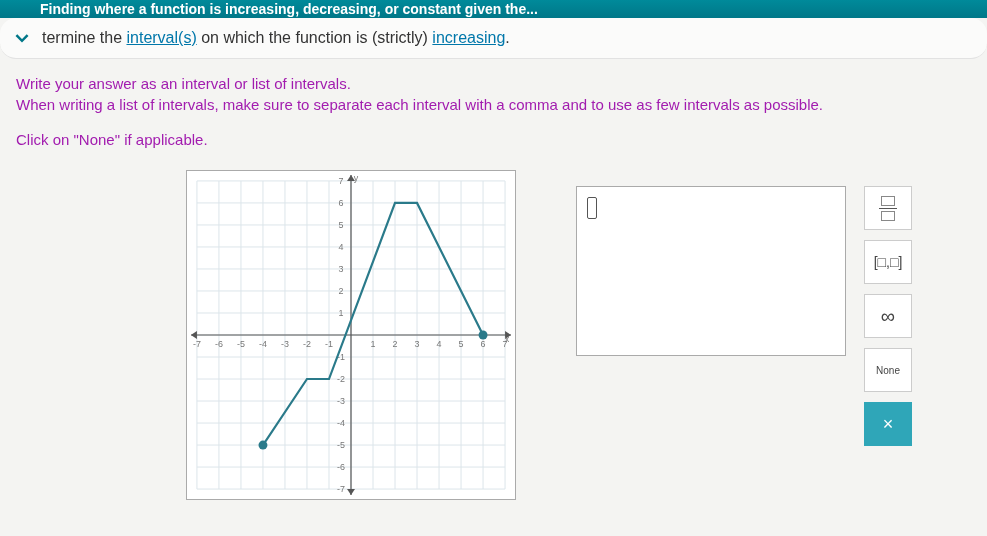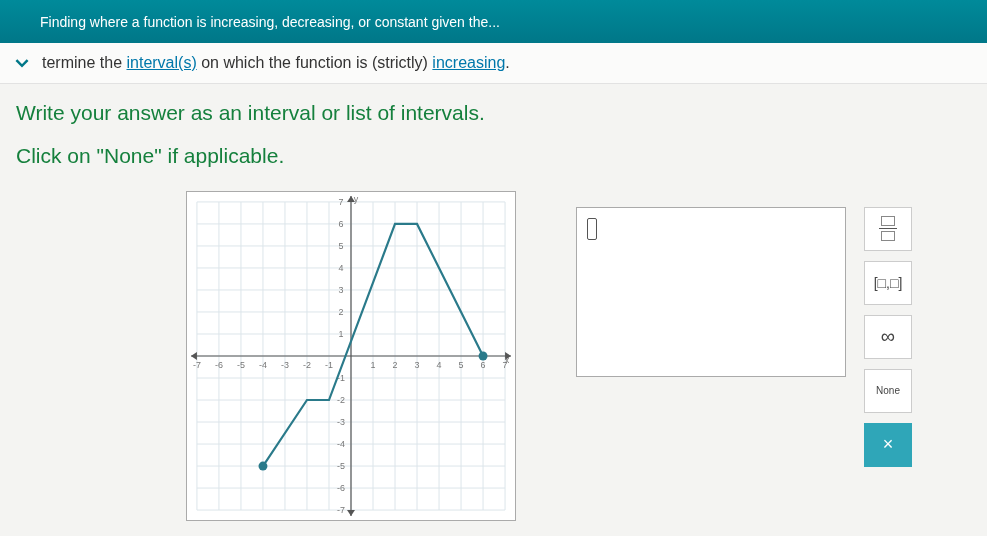--- a/index.html
+++ b/index.html
@@ -9,52 +9,53 @@
       width: 987px;
       height: 536px;
       overflow: hidden;
       position: relative;
     }
     .header-bar {
       background: linear-gradient(#008a9a, #007788);
       color: #fff;
       padding: 6px 8px 6px 40px;
       font-size: 14px;
-      font-weight: normal;
-      height: 43px;
+      font-weight: bold;
+      height: 18px;
       display: flex;
       align-items: center;
     }
     .row-expand {
       display: flex;
       align-items: center;
       padding: 10px 12px;
       border-bottom: 1px solid #e2e2e2;
       background: #fbfbfa;
+      border-radius: 16px;
     }
     .chevron {
       width: 20px;
       height: 20px;
       display: flex;
       align-items: center;
       justify-content: center;
       color: #007788;
       margin-right: 10px;
       font-size: 14px;
     }
     .question-text {
       font-size: 16px;
       color: #333;
     }
     .link-text {
       color: #0077aa;
       text-decoration: underline;
     }
     .content { padding: 14px 16px 0 16px; }
-    .instr { font-size: 21px; color: #15803d; line-height: 1.4; margin-bottom: 14px; }
+    .instr { font-size: 15px; color: #a21caf; line-height: 1.4; margin-bottom: 14px; }
     .main-area {
       display: flex;
       align-items: flex-start;
       gap: 60px;
       padding-left: 170px;
       padding-top: 6px;
     }
     .graph-wrap {
       width: 330px;
       height: 330px;
@@ -112,20 +113,21 @@
       </svg>
   </div>
   <div class="question-text">
     <span>termine the </span><span class="link-text">interval(s)</span><span> on which the function is (strictly) </span><span class="link-text">increasing</span><span>.</span>
   </div>
 </div>
 
 <div class="content">
   <p class="instr">
     <span>Write your answer as an interval or list of intervals.</span><br>
+    <span>When writing a list of intervals, make sure to separate each interval with a comma and to use as few intervals as possible.</span>
   </p>
   <p class="instr">Click on "None" if applicable.</p>
 
   <div class="main-area">
 
     <div class="graph-wrap">
       <svg viewBox="0 0 330 330">
         <g id="grid">
             <line x1="10" y1="320" x2="10" y2="10" stroke="#dce5ea" stroke-width="1"></line>
             <line x1="32.14285714285714" y1="320" x2="32.14285714285714" y2="10" stroke="#dce5ea" stroke-width="1"></line>

